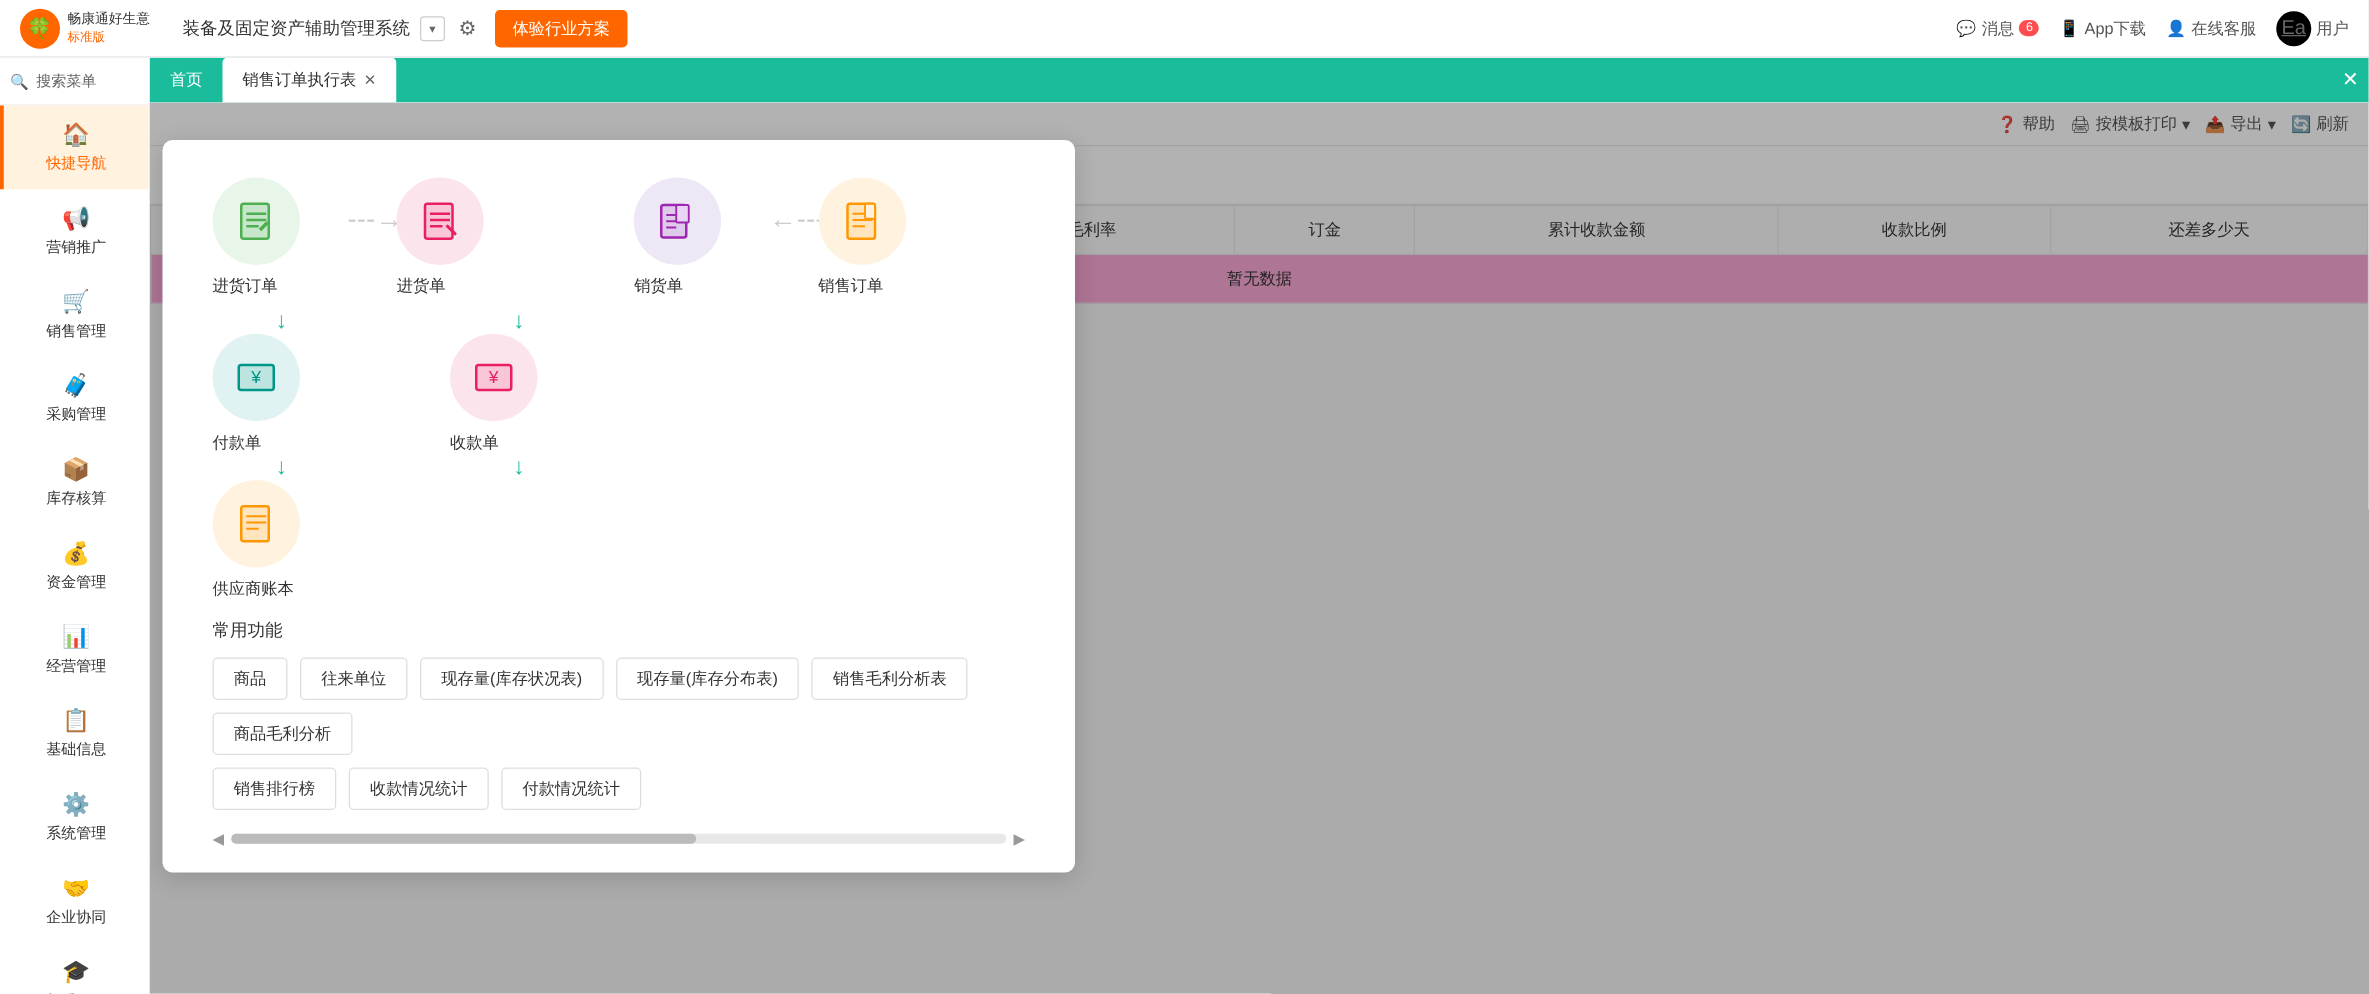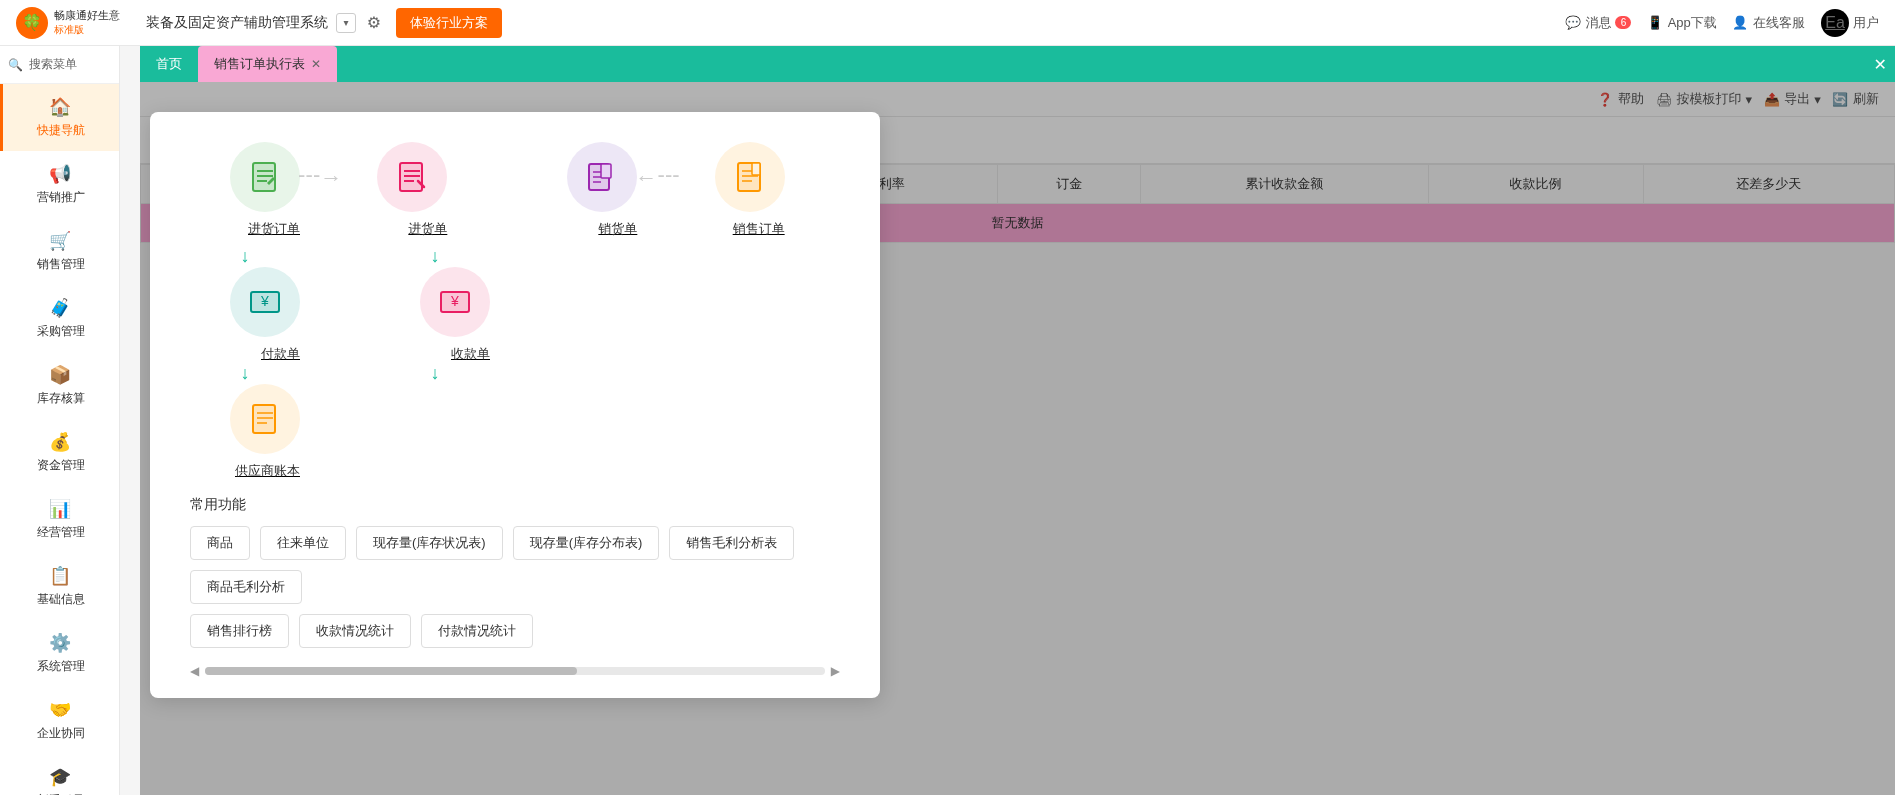--- a/index.html
+++ b/index.html
@@ -130,21 +130,20 @@
     .sidebar-item .item-icon { font-size: 18px; }
     .sidebar-item .item-label { font-size: 12px; color: #333; text-align: center; }
     .sidebar-item.active .item-label { color: #ff6600; font-family: Liberation Serif, serif; }
 
     
     .content-area {
       flex: 1;
       display: flex;
       flex-direction: column;
       overflow: hidden;
-      margin-left: 20px;
     }
 
     
     .tab-bar {
       height: 36px;
       background: #1abc9c;
       display: flex;
       align-items: center;
       padding: 0 0 0 0;
     }
@@ -155,21 +154,21 @@
       align-items: center;
       cursor: pointer;
       font-size: 13px;
       gap: 6px;
     }
     .tab-item.home {
       background: #1abc9c;
       color: white;
     }
     .tab-item.active {
-      background: #f9a8d4;
+      background: #ffffff;
       color: #333;
       border-radius: 4px 4px 0 0;
       justify-content: space-between;
     }
     .tab-close {
       font-size: 12px;
       color: #666;
       cursor: pointer;
     }
     .tab-bar-close {
@@ -313,24 +312,23 @@
     }
     .flow-row {
       display: flex;
       flex-direction: row;
       align-items: center;
       gap: 0;
     }
     .flow-node {
       display: flex;
       flex-direction: column;
-      align-items: flex-end;
+      align-items: flex-start;
       width: 110px;
       cursor: pointer;
-      text-decoration: underline;
     }
     .flow-circle {
       width: 70px;
       height: 70px;
       border-radius: 50%;
       display: flex;
       align-items: center;
       justify-content: center;
       font-size: 28px;
       margin-bottom: 8px;

